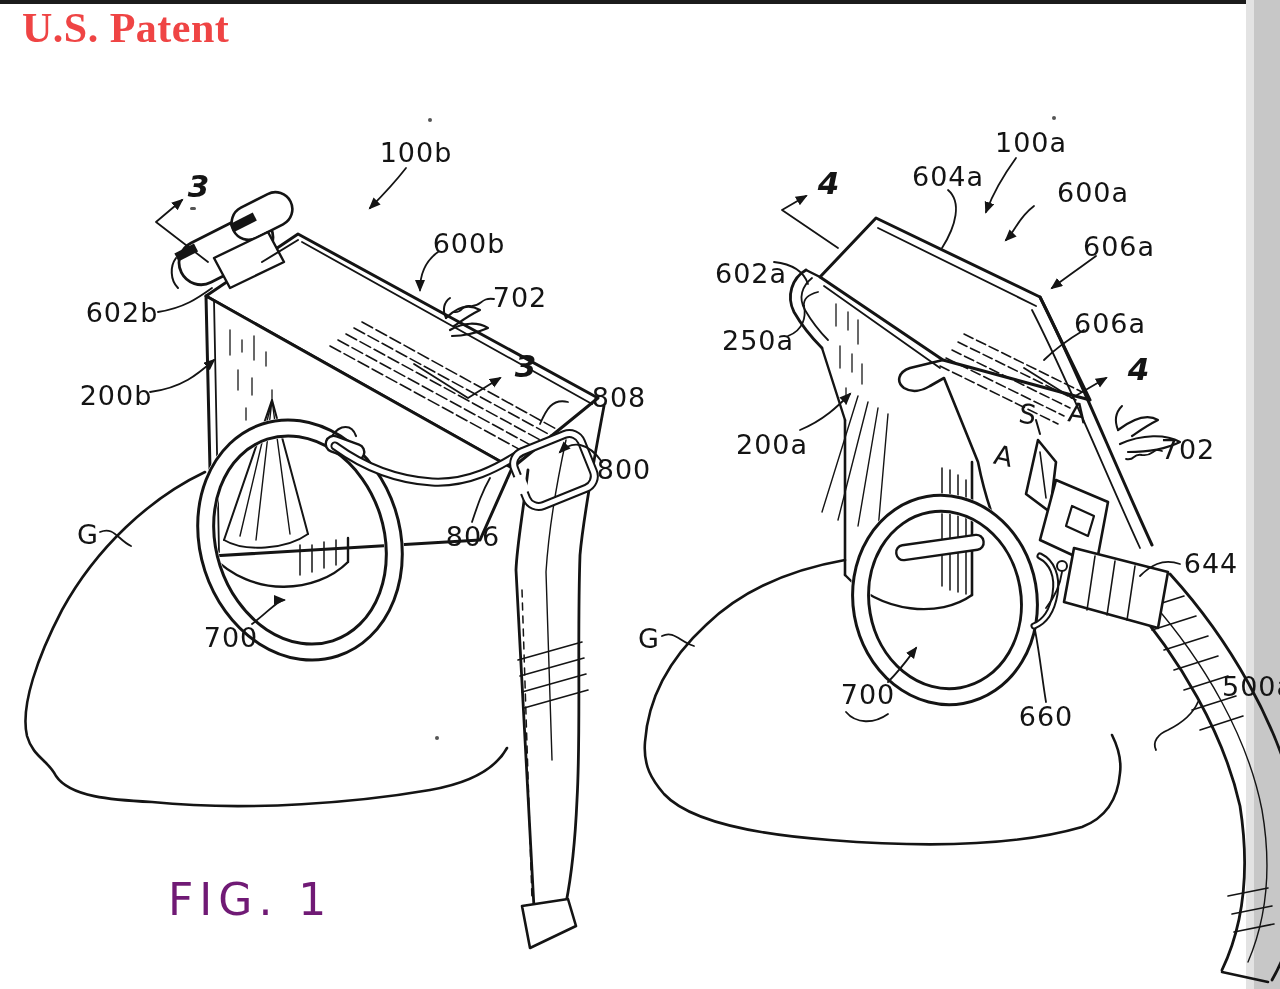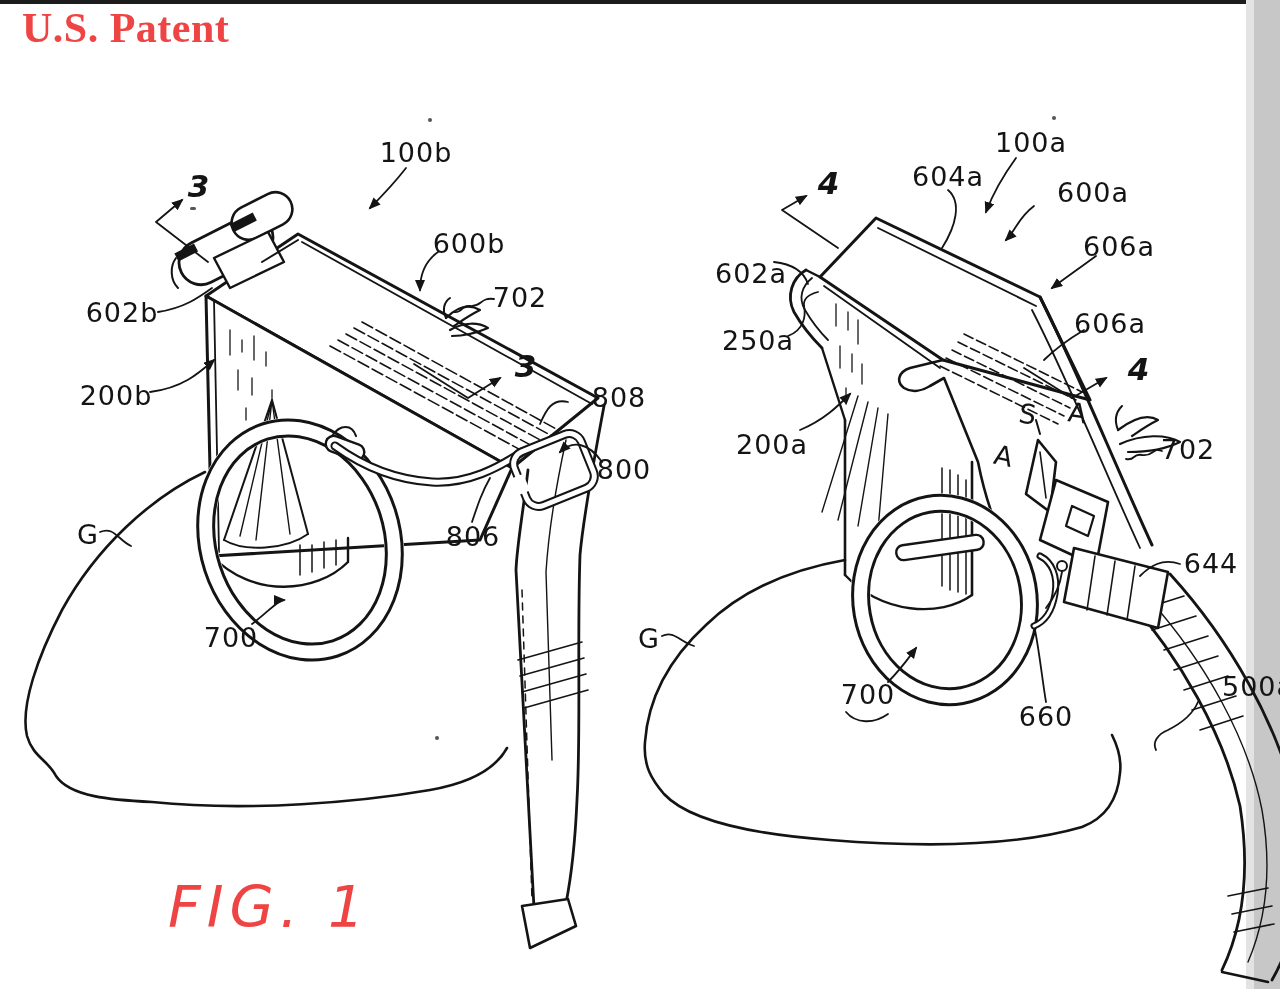--- a/index.html
+++ b/index.html
@@ -10,21 +10,21 @@
   .hdr-title{left:22px;top:4px;font-size:42px;letter-spacing:0.5px;}
   .hdr-date{left:337px;top:14px;font-size:31px;}
   .hdr-sheet{left:686px;top:14px;font-size:31px;}
   .hdr-number{left:988px;top:0px;font-size:45px;letter-spacing:1px;}
   
   .drawing-area{position:absolute;left:0;top:0;width:1280px;height:989px;}
   svg.art{position:absolute;left:0;top:0;color:#141414;}
   .ref-label{position:absolute;transform:translate(-50%,-50%);font-size:27px;color:#141414;
              letter-spacing:1px;white-space:nowrap;line-height:1;}
   .ref-label.italic{font-style:italic;font-size:31px;font-weight:600;}
-  .fig-caption{position:absolute;font-style:italic;font-size:57px;letter-spacing:6px;color:#ef4444;white-space:nowrap;}
+  .fig-caption{position:absolute;font-size:44px;letter-spacing:6px;color:#701a75;white-space:nowrap;}
   .cap-1{left:168px;top:874px;}
   .cap-2{left:800px;top:876px;}
   
   .scan-top{position:absolute;left:0;top:0;width:1280px;height:4px;background:#1c1c1c;}
   .scan-right{position:absolute;right:0;top:0;width:26px;height:989px;background:#c7c7c7;}
   .scan-right-soft{position:absolute;right:26px;top:0;width:8px;height:989px;background:#e3e3e3;}
   .speck{position:absolute;width:4px;height:4px;border-radius:50%;background:#555;}
 </style>
 </head>
 <body>

